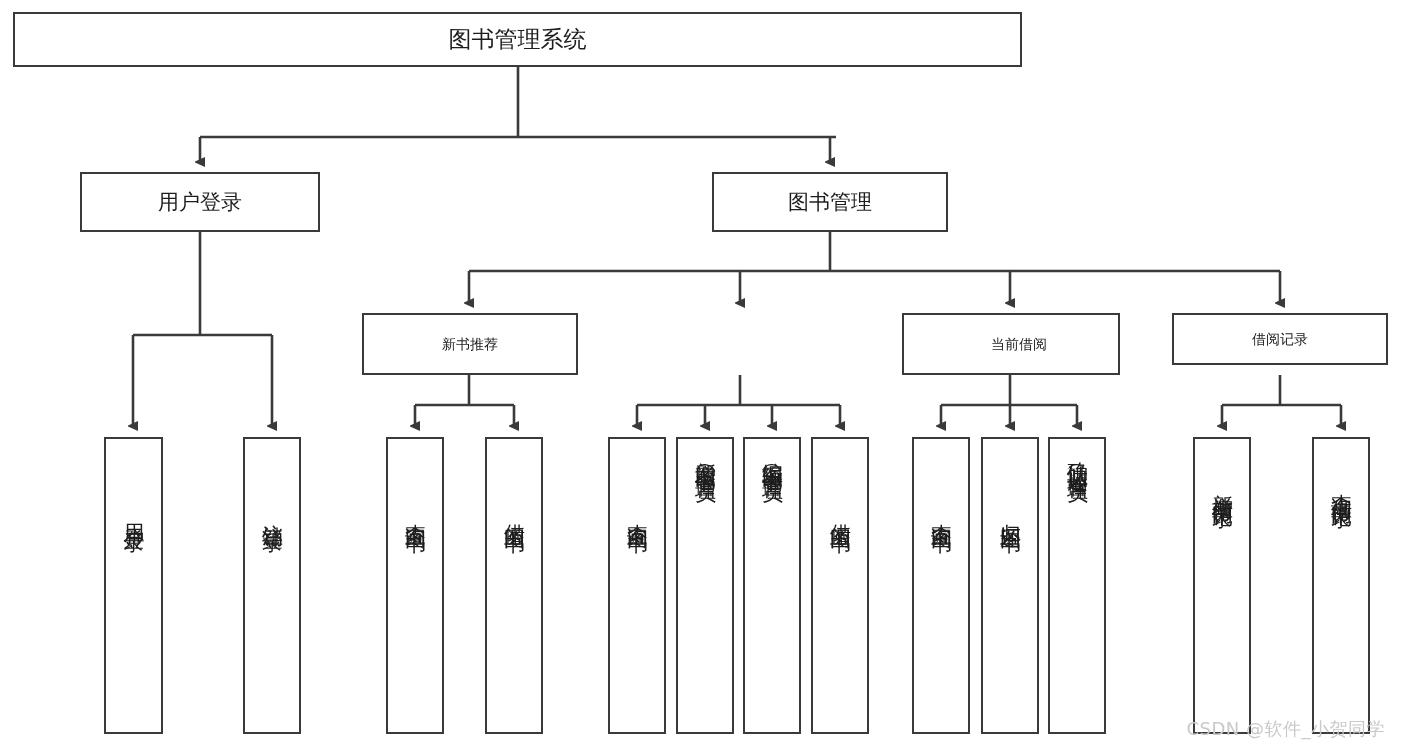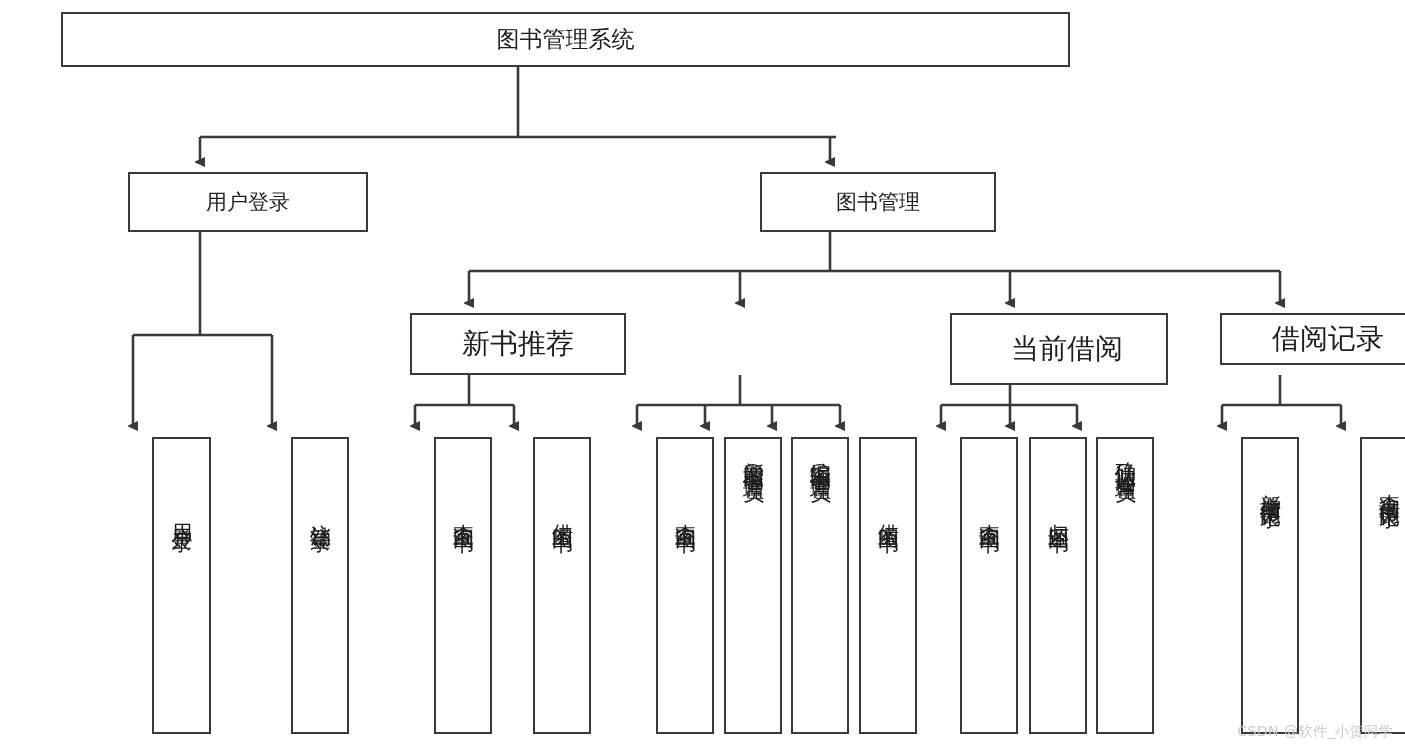--- a/index.html
+++ b/index.html
@@ -29,30 +29,29 @@
   .node {
     position: absolute;
     box-sizing: border-box;
     border: 2px solid #3a3a3a;
     background: #ffffff;
     display: flex;
     align-items: center;
     justify-content: center;
     text-align: center;
     color: #1d1d1d;
-    margin-left: 48px;
   }
   .node.root {
     font-size: 23px;
   }
   .node.level2 {
     font-size: 21px;
   }
   .node.level3 {
-    font-size: 28px;
+    font-size: 14px;
   }
   .node.leaf {
     font-size: 21px;
     align-items: flex-start;
     justify-content: center;
     padding-top: 6px;
   }
   .vtext {
     writing-mode: vertical-rl;
     text-orientation: upright;
@@ -62,23 +61,23 @@
     white-space: nowrap;
     display: block;
   }
   .htext {
     line-height: 1;
     white-space: nowrap;
     display: block;
   }
   .watermark {
     position: absolute;
-    right: 12px;
+    right: 20px;
     bottom: 6px;
-    font-size: 14px;
+    font-size: 18px;
     color: #c9c9c9;
     white-space: nowrap;
     letter-spacing: 0.5px;
   }
 </style>
 </head>
 <body>
 
 <div id="canvas">
 
@@ -139,21 +138,21 @@
   <div class="node level2" style="left:80px; top:172px; width:240px; height:60px;">
     <span class="htext">用户登录</span>
   </div>
   <div class="node level2" style="left:712px; top:172px; width:236px; height:60px;">
     <span class="htext">图书管理</span>
   </div>
 
   <div class="node level3" style="left:362px; top:313px; width:216px; height:62px;">
     <span class="htext">新书推荐</span>
   </div>
-  <div class="node level3" style="left:902px; top:313px; width:218px; height:72px;padding-left:16px;">
+  <div class="node level3" style="left:902px; top:313px; width:218px; height:62px;padding-left:16px;">
     <span class="htext">当前借阅</span>
   </div>
   <div class="node level3" style="left:1172px; top:313px; width:216px; height:52px;">
     <span class="htext">借阅记录</span>
   </div>
 
   <div class="node leaf" style="left:104px; top:437px; width:59px; height:297px; padding-top:68px;">
     <span class="vtext">用户登录</span>
   </div>
   <div class="node leaf" style="left:243px; top:437px; width:58px; height:297px; padding-top:68px;">

